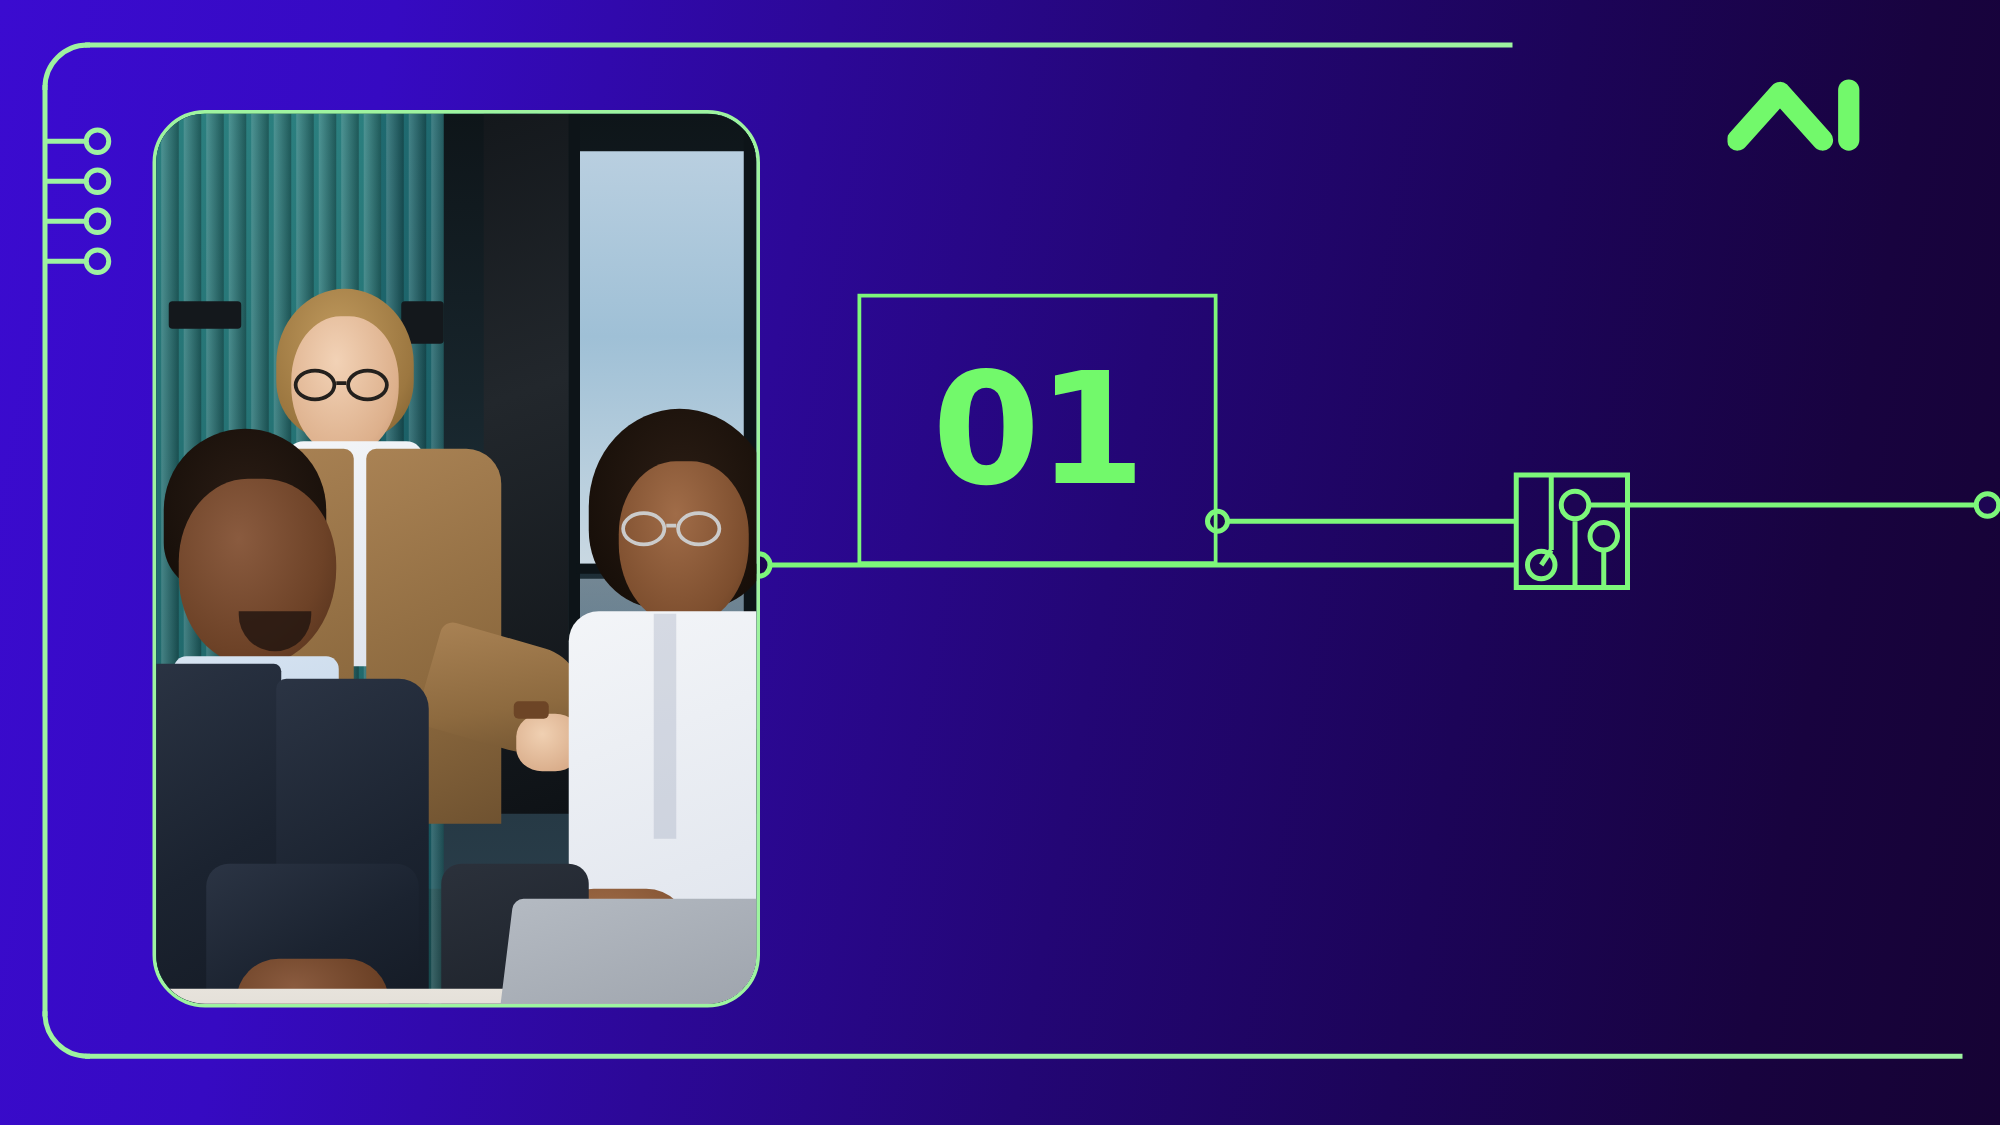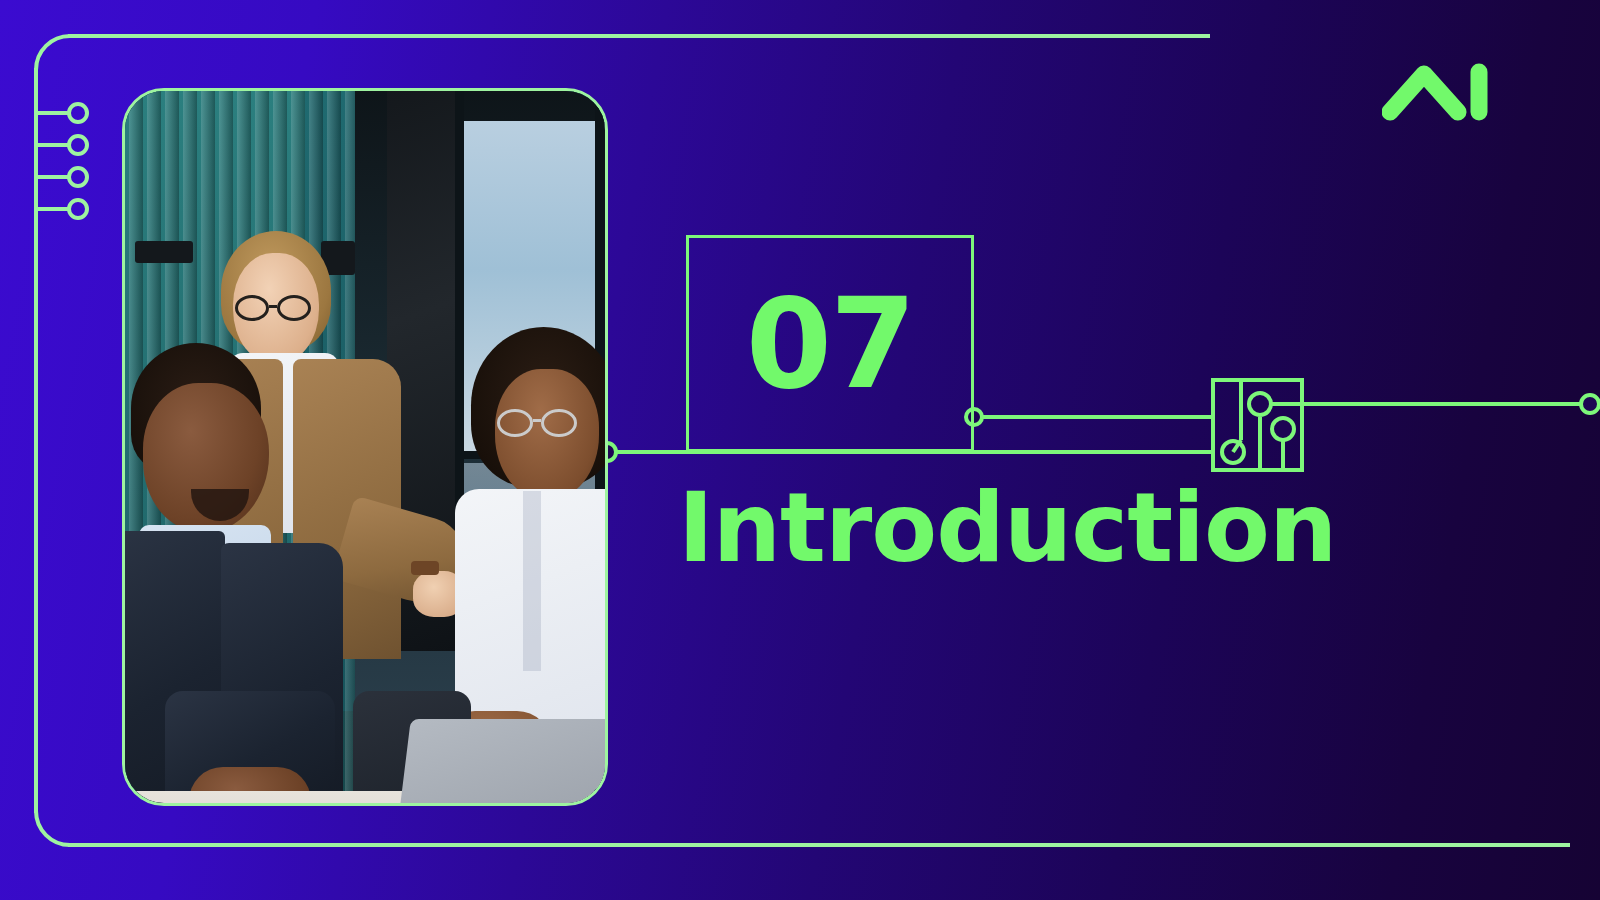--- a/index.html
+++ b/index.html
@@ -196,23 +196,22 @@
     <div class="ph" style="left:316px;top:620px;width:110px;height:78px;border-radius:34px;background:radial-gradient(ellipse at 40% 35%,#a06c48 0%,#7a4c2c 100%);"></div>
 
     <div class="ph chair" style="left:228px;top:600px;width:118px;height:150px;border-radius:16px 16px 0 0;"></div>
 
     <div class="ph table" style="left:0;top:700px;width:486px;height:112px;"></div>
     <div class="ph laptop" style="left:276px;top:628px;width:220px;height:160px;border-radius:8px;transform:skewX(-7deg);"></div>
 
   </div>
 
   <div id="num-box">
-    <span id="num-text">07</span>
+    <span id="num-text">01</span>
   </div>
 
-  <div id="title-text">Introduction</div>
 
   <svg id="logo" viewBox="0 0 108 62" xmlns="http://www.w3.org/2000/svg">
     <path d="M 8 52 L 42 14 L 76 52" fill="none" stroke="#72f96b" stroke-width="17" stroke-linecap="round" stroke-linejoin="round"></path>
     <line x1="97" y1="12" x2="97" y2="52" stroke="#72f96b" stroke-width="17" stroke-linecap="round"></line>
   </svg>
 
 </div>
 
 </body></html>

